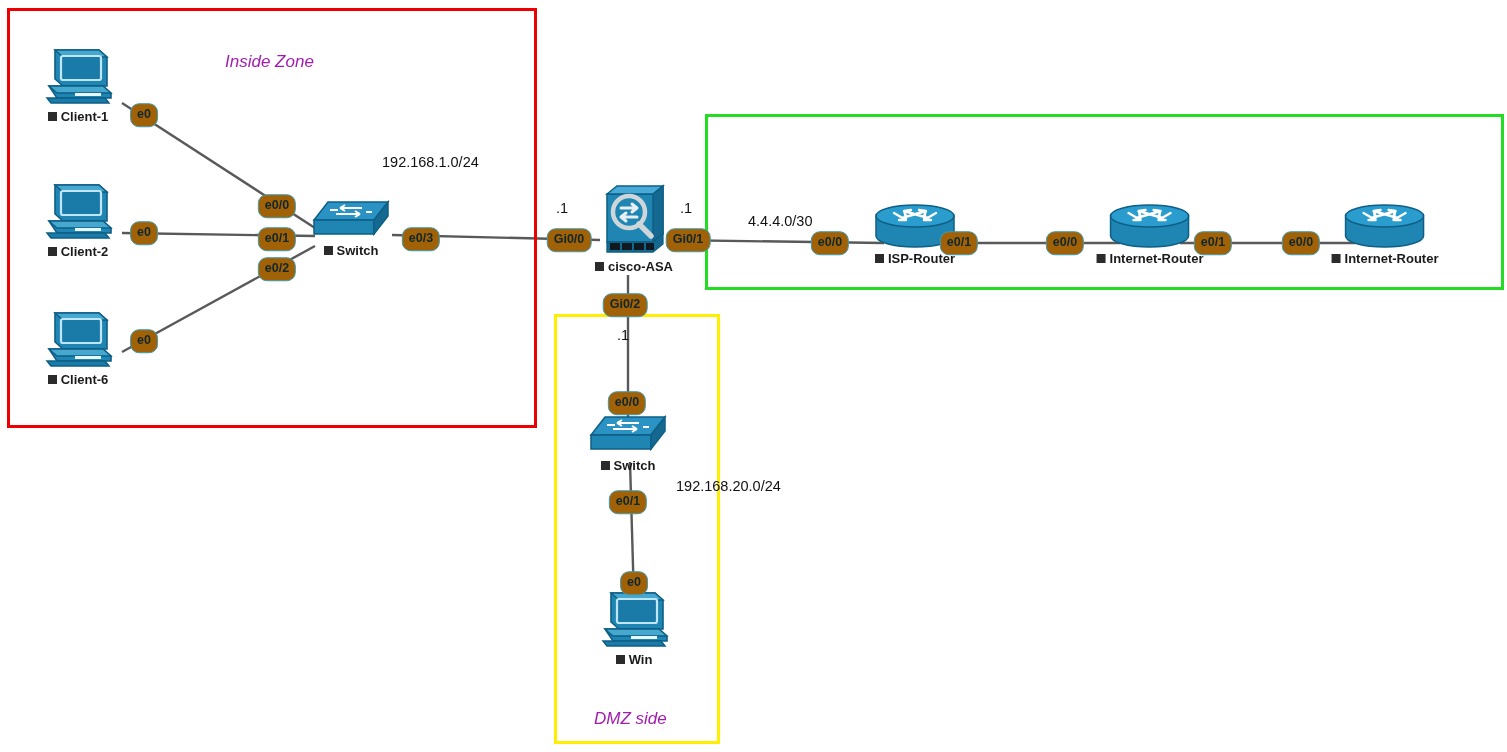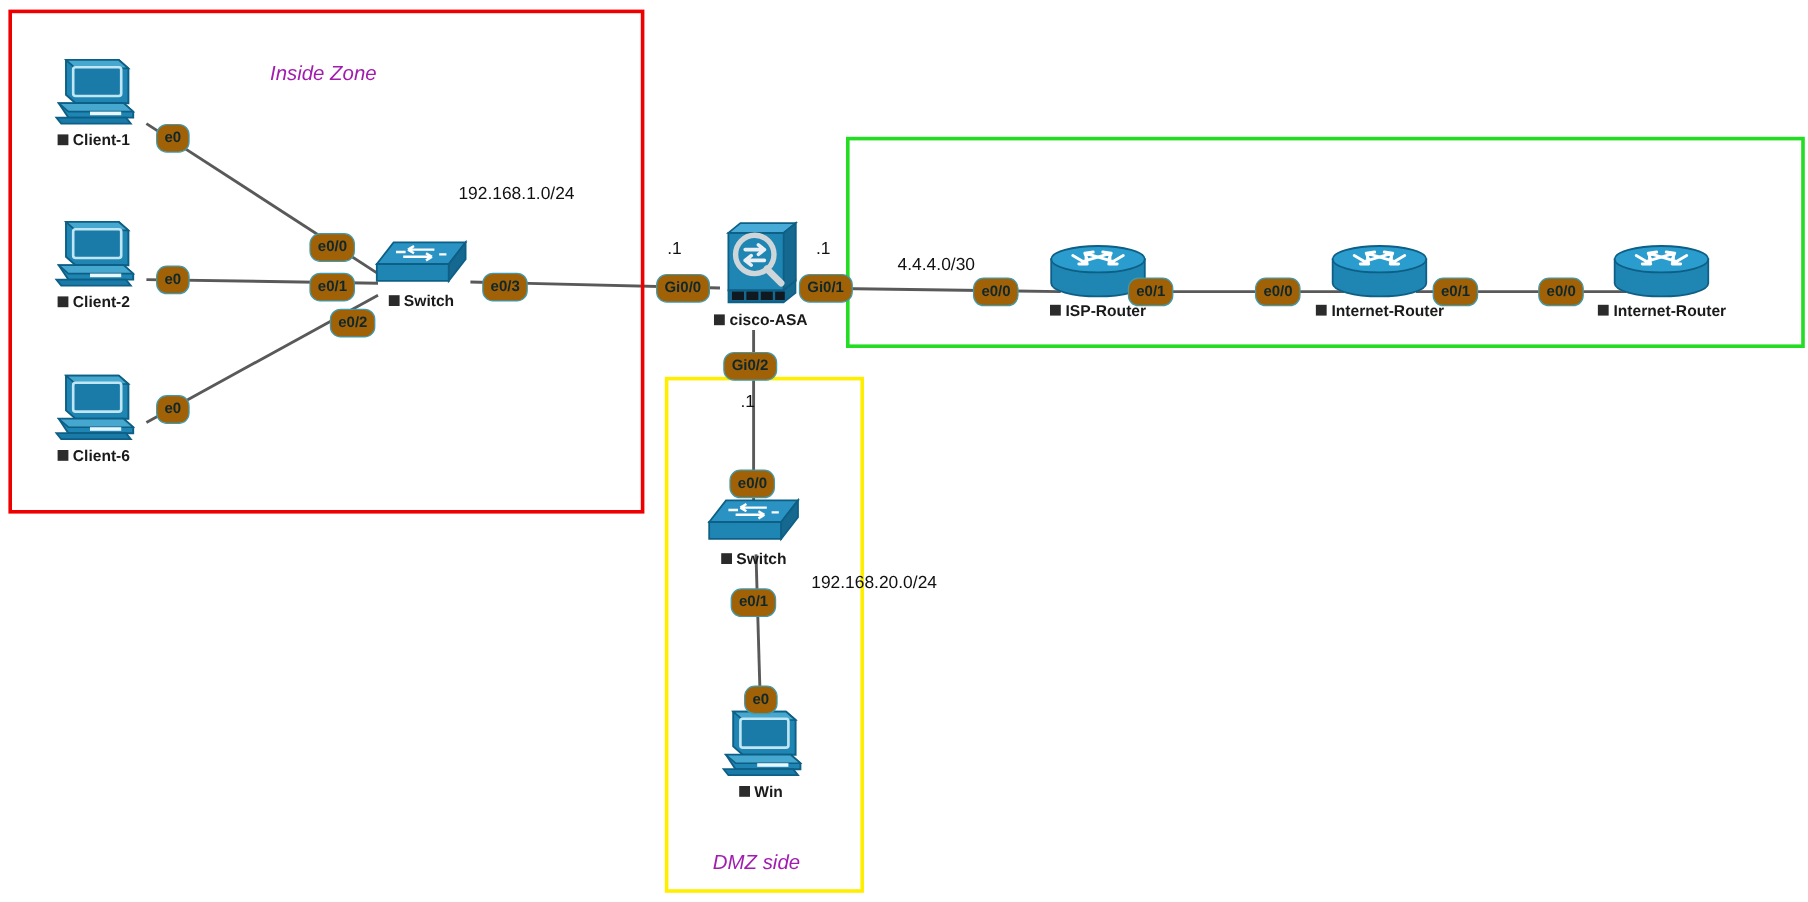--- a/index.html
+++ b/index.html
@@ -291,21 +291,21 @@
         </div>
       </div>
     </div>
 
   <div id="ifaces-layer">
       <div class="iface" style="left: 144px; top: 115px;">e0</div>
       <div class="iface" style="left: 144px; top: 233px;">e0</div>
       <div class="iface" style="left: 144px; top: 341px;">e0</div>
       <div class="iface" style="left: 277px; top: 206px;">e0/0</div>
       <div class="iface" style="left: 277px; top: 239px;">e0/1</div>
-      <div class="iface" style="left: 277px; top: 269px; margin-left: 17px;">e0/2</div>
+      <div class="iface" style="left: 277px; top: 269px;">e0/2</div>
       <div class="iface" style="left: 421px; top: 239px;">e0/3</div>
       <div class="iface" style="left: 569px; top: 240px;">Gi0/0</div>
       <div class="iface" style="left: 688px; top: 240px;">Gi0/1</div>
       <div class="iface" style="left: 625px; top: 305px;">Gi0/2</div>
       <div class="iface" style="left: 830px; top: 243px;">e0/0</div>
       <div class="iface" style="left: 959px; top: 243px;">e0/1</div>
       <div class="iface" style="left: 1065px; top: 243px;">e0/0</div>
       <div class="iface" style="left: 1213px; top: 243px;">e0/1</div>
       <div class="iface" style="left: 1301px; top: 243px;">e0/0</div>
       <div class="iface" style="left: 627px; top: 403px;">e0/0</div>

